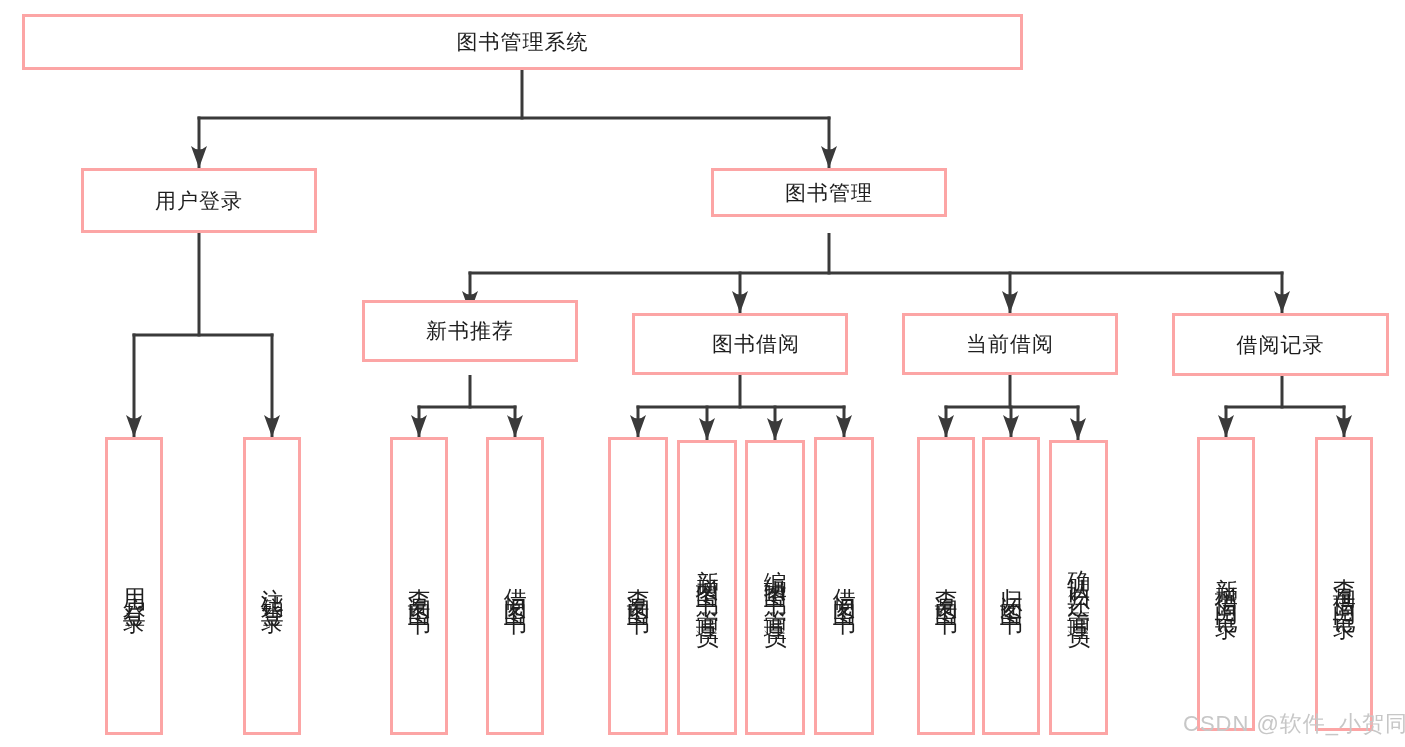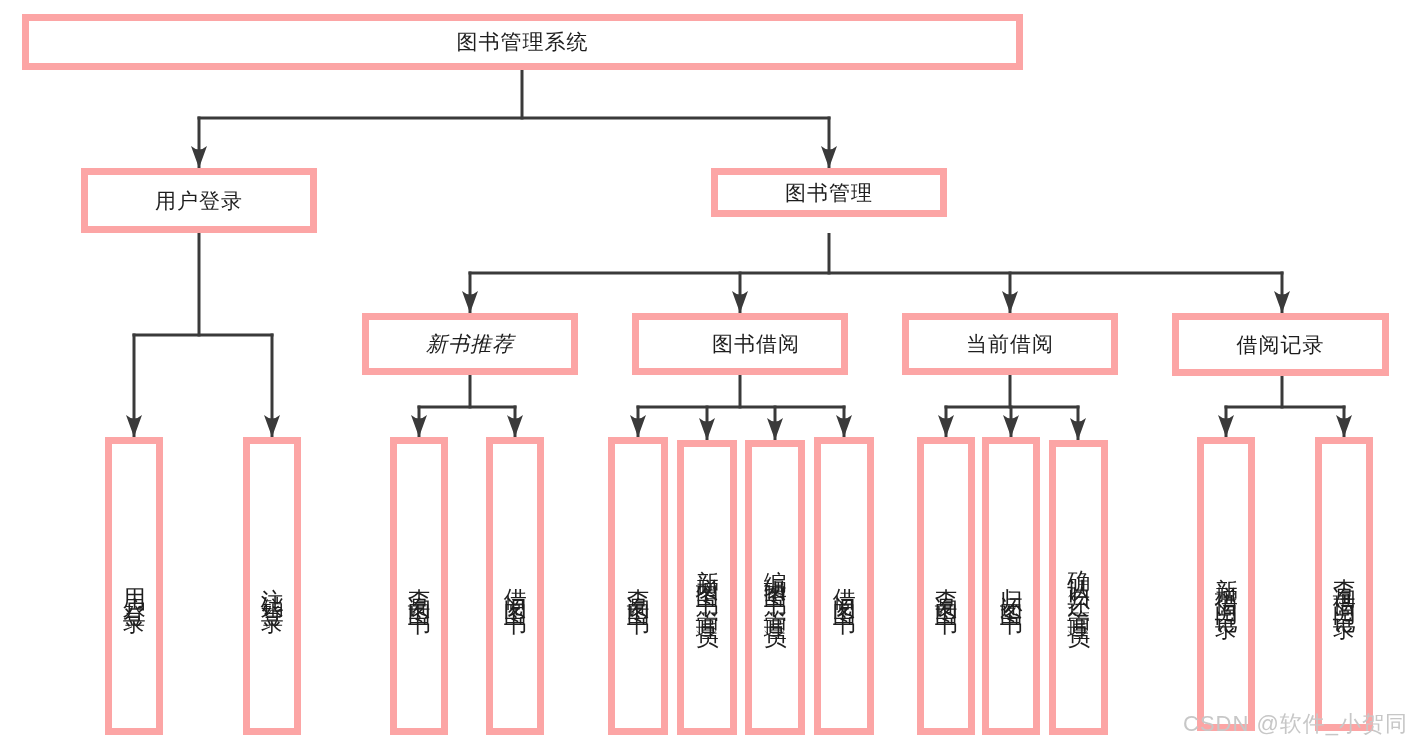--- a/index.html
+++ b/index.html
@@ -8,21 +8,21 @@
     width:1405px;height:747px;
     background:#ffffff;
     font-family:"Liberation Sans","DejaVu Sans",sans-serif;
     color:#1e1e1e;
     overflow:hidden;
   }
   #wires{position:absolute;left:0;top:0;width:1405px;height:747px;}
   .node{
     position:absolute;
     box-sizing:border-box;
-    border:7px solid #fca5a5;
+    border:3px solid #fca5a5;
     background:#ffffff;
     display:flex;
     align-items:center;
     justify-content:center;
   }
   .hnode .label{
     font-size:21px;
     letter-spacing:1px;
     white-space:nowrap;
     color:#1e1e1e;
@@ -102,21 +102,21 @@
     <span class="label">图书管理系统</span>
   </div>
 
   <div class="node hnode" style="left:81px;top:168px;width:236px;height:65px;">
     <span class="label">用户登录</span>
   </div>
   <div class="node hnode" style="left:711px;top:168px;width:236px;height:49px;">
     <span class="label">图书管理</span>
   </div>
 
-  <div class="node hnode" style="left:362px;top:313px;width:216px;height:62px;font-style:italic;">
+  <div class="node hnode" style="left:362px;top:300px;width:216px;height:62px;">
     <span class="label">新书推荐</span>
   </div>
   <div class="node hnode" style="left:632px;top:313px;width:216px;height:62px;padding-left:32px;">
     <span class="label">图书借阅</span>
   </div>
   <div class="node hnode" style="left:902px;top:313px;width:216px;height:62px;">
     <span class="label">当前借阅</span>
   </div>
   <div class="node hnode" style="left:1172px;top:313px;width:217px;height:63px;">
     <span class="label">借阅记录</span>

